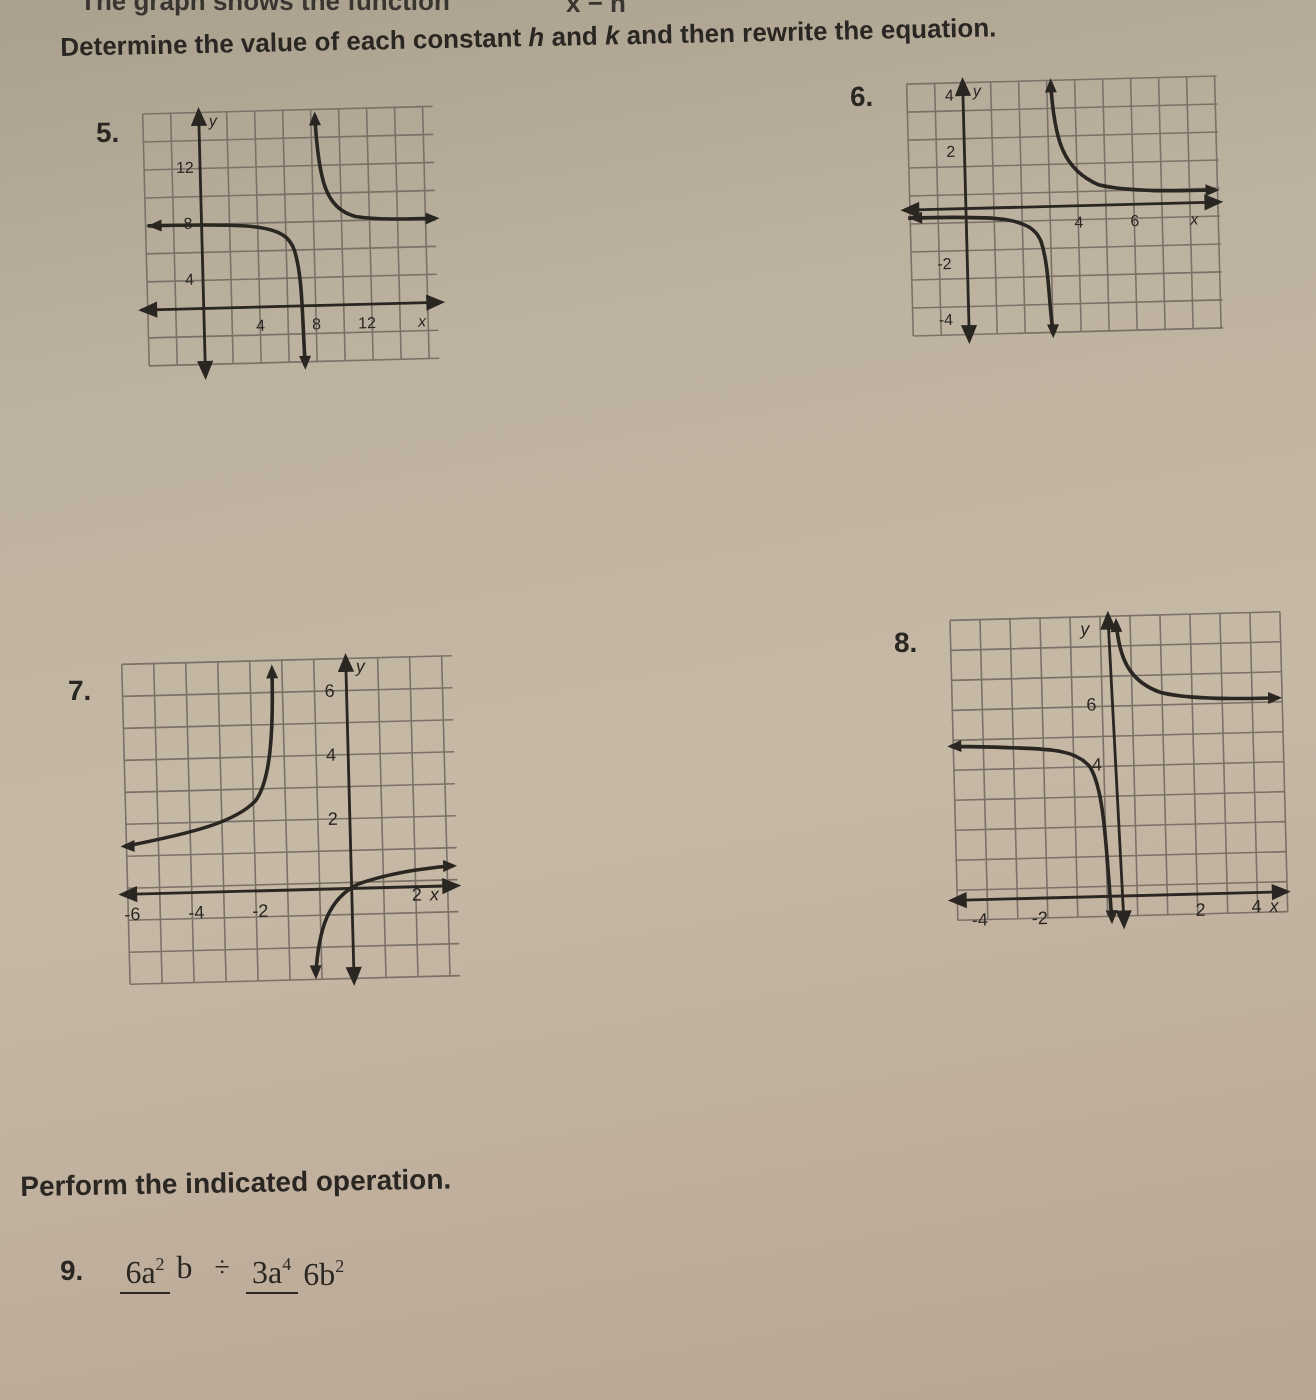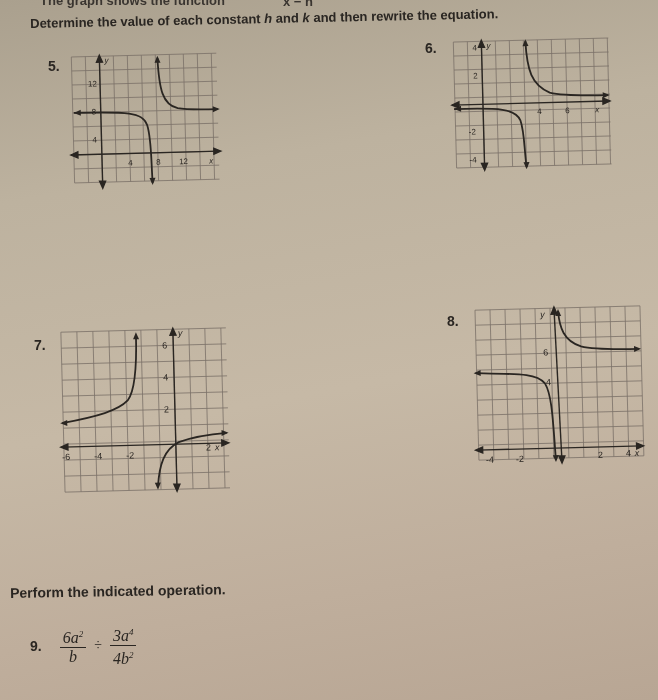--- a/index.html
+++ b/index.html
@@ -10,21 +10,21 @@
   }
   .abs { position:absolute; }
   .heading { font-weight:bold; font-size:13px; white-space:nowrap; }
   .top-cut { left:40px; top:-7px; font-weight:bold; font-size:13px; color:#3a3530; }
   .top-formula { left:283px; top:-6px; font-weight:bold; font-size:13px; color:#3a3530; }
   .instr { left:30px; top:16px; transform: rotate(-1.2deg); transform-origin:left top; }
   .instr i { font-style:italic; }
   .num { font-weight:bold; font-size:14px; }
   .graph svg { display:block; }
   .perform { left:10px; top:585px; font-size:14px; transform: rotate(-1deg); transform-origin:left top; }
-  .frac { display:inline-flex; flex-direction:column; align-items:center; font-family:"Liberation Serif", serif; font-style:italic; font-size:16px; vertical-align:middle; }
+  .frac { display:inline-flex; align-items:center; font-family:"Liberation Serif", serif; font-size:16px; vertical-align:middle; }
   .frac .n { border-bottom:1px solid #2a2622; padding:0 3px; line-height:18px; }
   .frac .d { line-height:18px; padding:0 3px; }
   .frac sup { font-size:9px; }
   .op { font-family:"Liberation Serif", serif; font-size:14px; margin:0 8px; vertical-align:middle; }
   .q9 { left:30px; top:623px; display:flex; align-items:center; }
 </style>
 </head>
 <body>
 
 <div class="abs top-cut heading">The graph shows the function</div>
@@ -191,15 +191,15 @@
 
 <div class="abs q9">
   <span class="num" style="margin-right:18px;">9.</span>
   <span class="frac">
     <span class="n"><span>6a</span><sup>2</sup></span>
     <span class="d">b</span>
   </span>
   <span class="op">÷</span>
   <span class="frac">
     <span class="n"><span>3a</span><sup>4</sup></span>
-    <span class="d"><span>4b</span><sup>2</sup></span>
+    <span class="d"><span>6b</span><sup>2</sup></span>
   </span>
 </div>
 
 </body></html>

